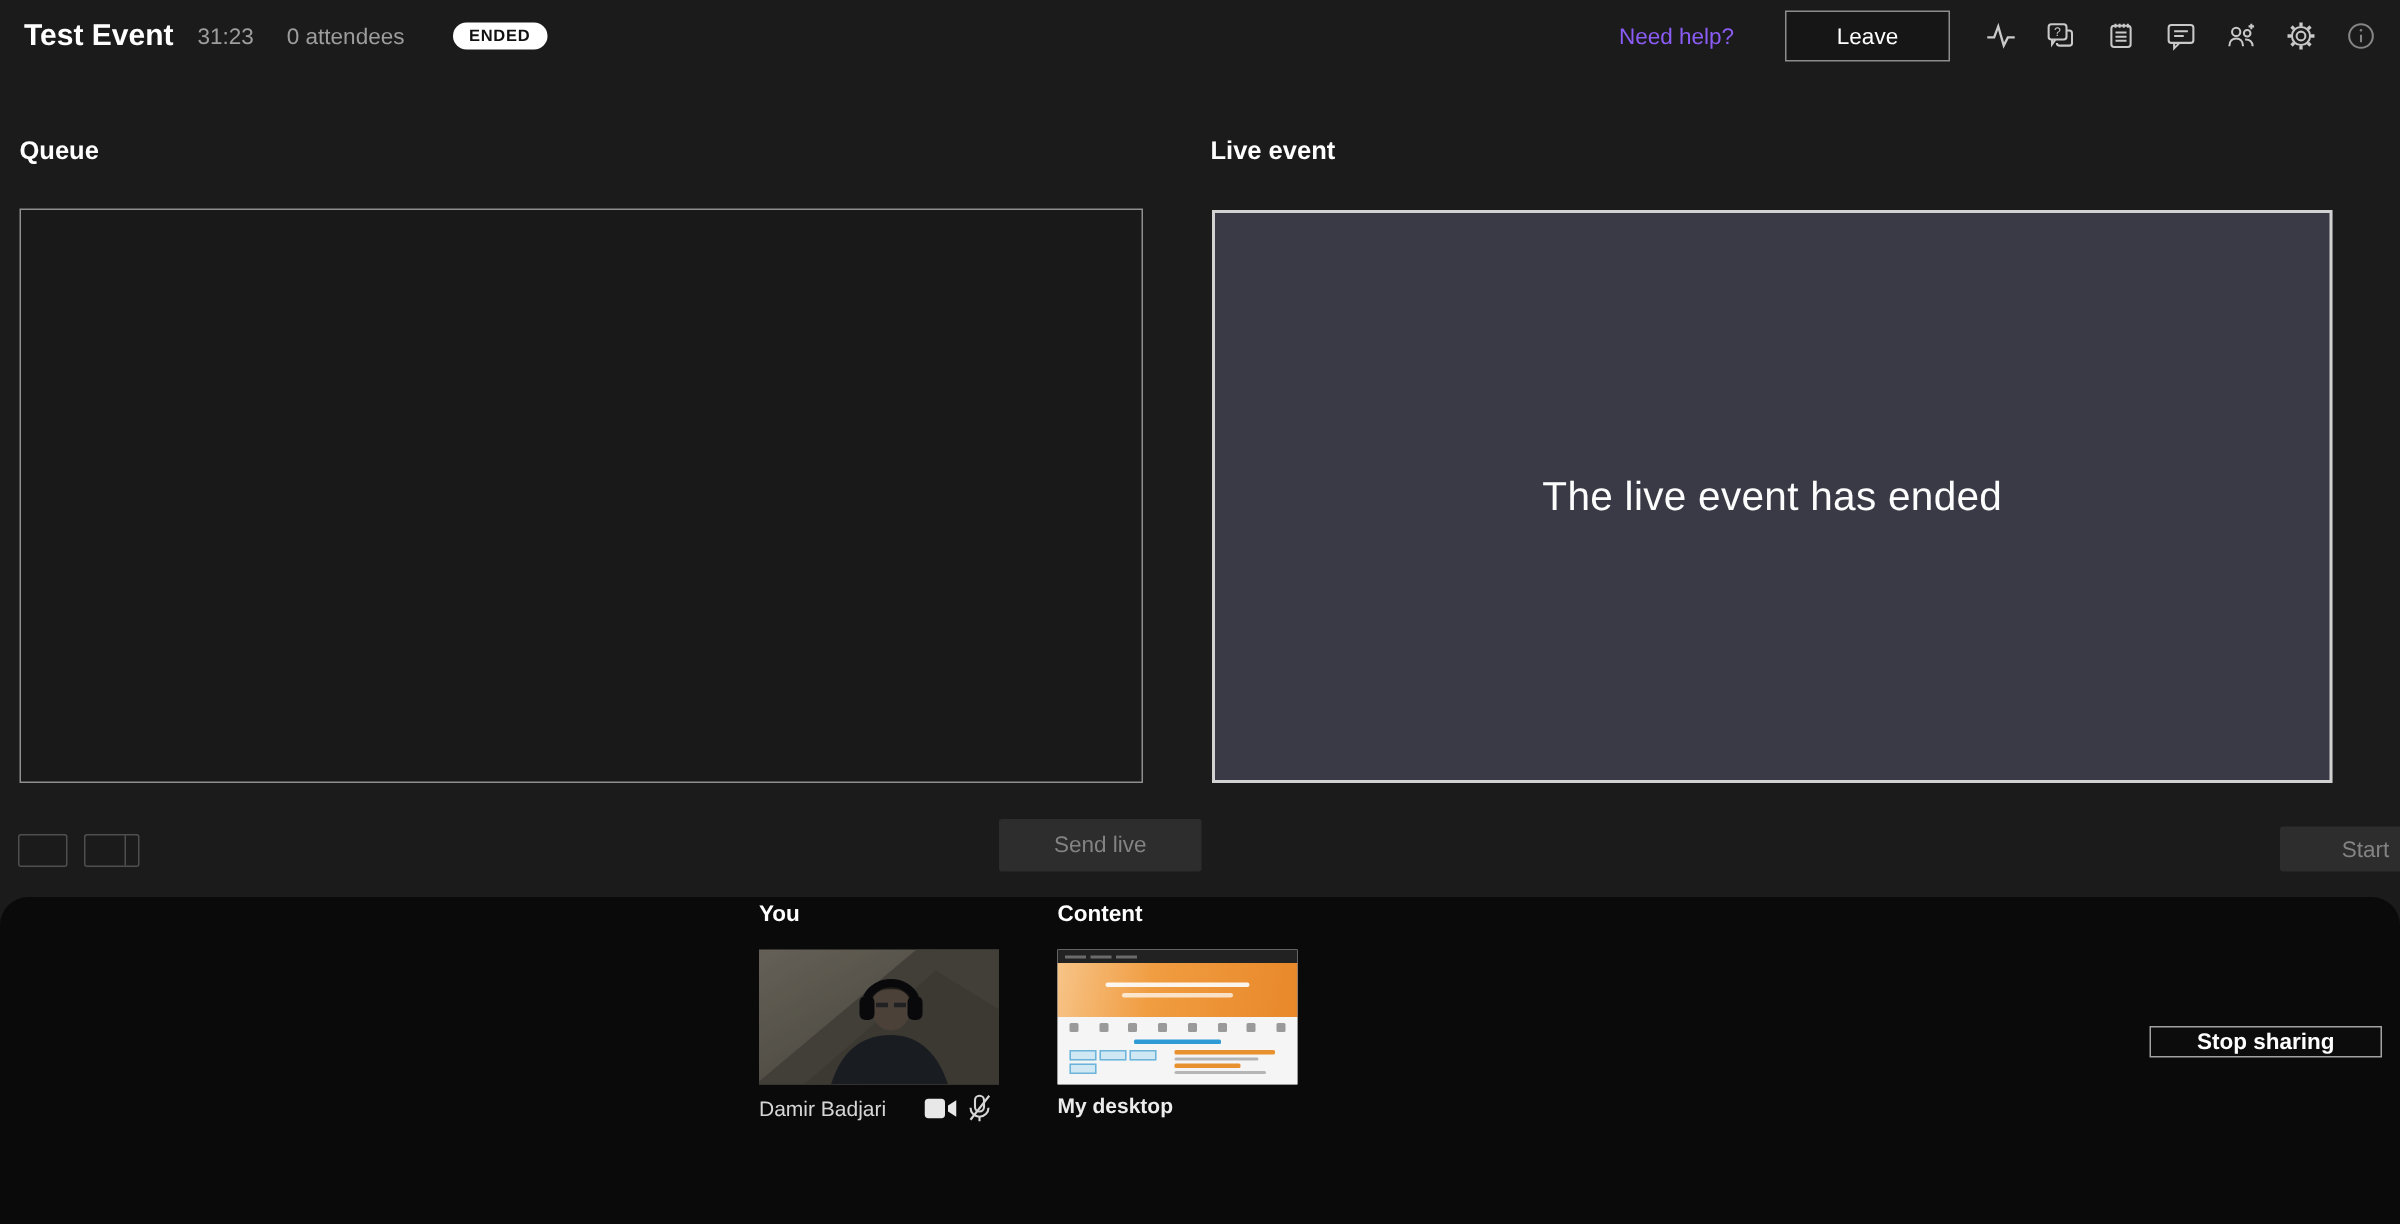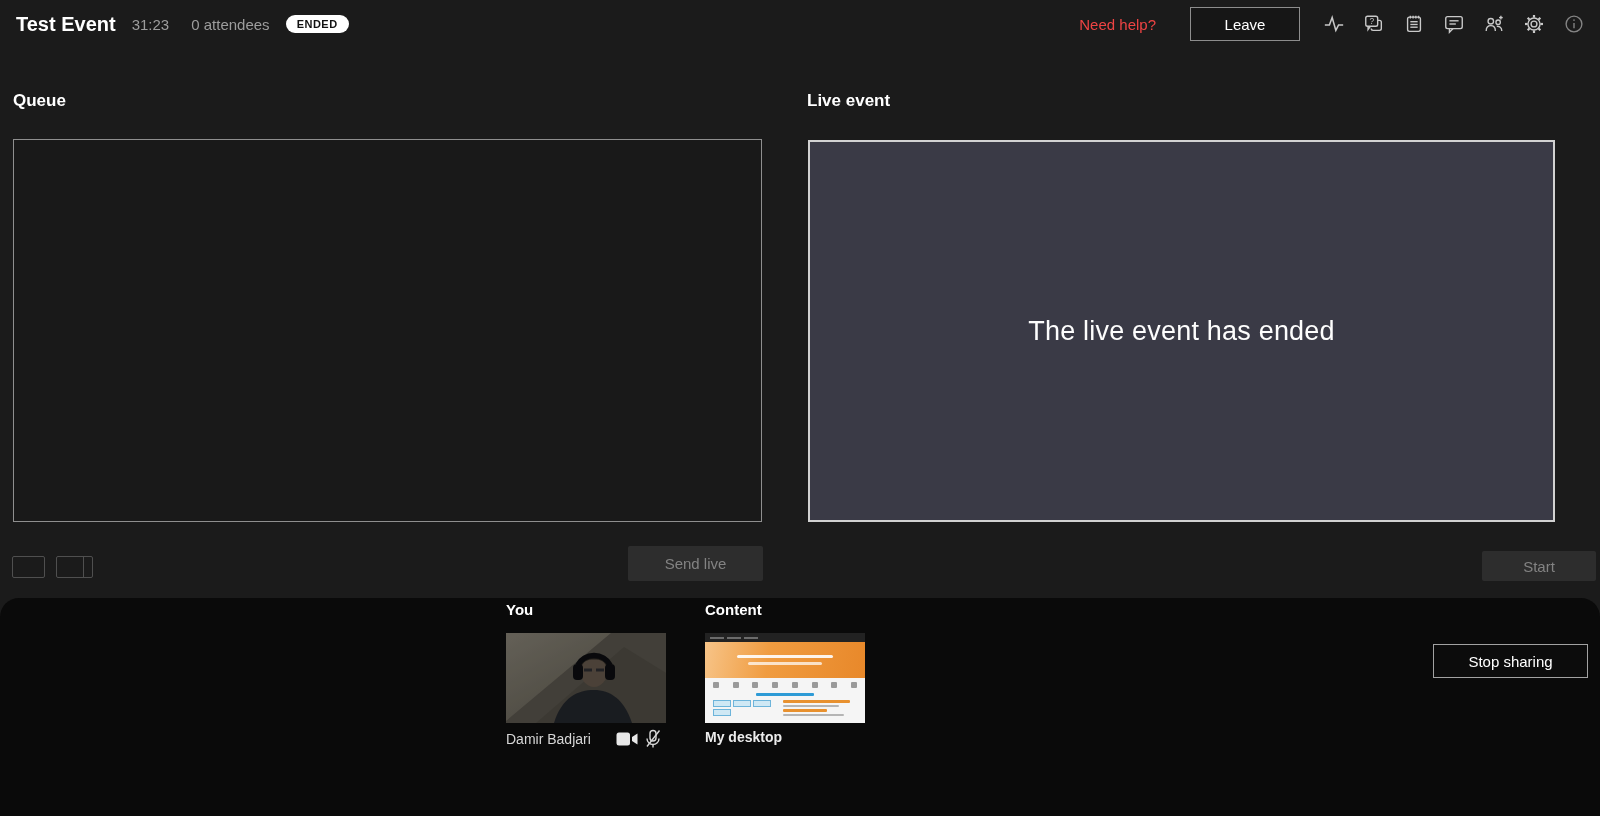--- a/index.html
+++ b/index.html
@@ -5,40 +5,40 @@
   * { margin:0; padding:0; box-sizing:border-box; }
   html,body { background:#000; }
   body { font-family:"Liberation Sans", sans-serif; }
   .stage { position:relative; width:1600px; height:816px; background:#1b1b1b; overflow:hidden; color:#fff; }
 
   
   .topbar { position:absolute; left:0; top:0; width:100%; height:48px; display:flex; align-items:center; }
   .title { margin-left:16px; font-size:20px; font-weight:600; color:#fff; }
   .timer { margin-left:16px; font-size:15px; color:#9d9d9d; }
   .attendees { margin-left:22px; font-size:15px; color:#9d9d9d; }
-  .pill { margin-left:16px; background:#fff; color:#111; font-size:11px; font-weight:700; letter-spacing:.5px; padding:3px 11px; border-radius:10px; }
+  .pill { margin-left:32px; background:#fff; color:#111; font-size:11px; font-weight:700; letter-spacing:.5px; padding:3px 11px; border-radius:10px; }
   .topbar-right { margin-left:auto; display:flex; align-items:center; }
-  .need-help { color:#ef4444; font-size:15px; cursor:pointer; }
+  .need-help { color:#8b5cf6; font-size:15px; cursor:pointer; }
   .leave-btn { margin-left:34px; width:110px; height:34px; background:#161616; border:1.6px solid #8d8d8d; color:#fff; font-size:15px; display:flex; align-items:center; justify-content:center; cursor:pointer; }
   .iconrow { display:flex; align-items:center; margin-left:14px; margin-right:6px; }
   .tbicon { width:40px; height:40px; display:flex; align-items:center; justify-content:center; cursor:pointer; color:#c9c9c9; }
   .tbicon svg { stroke:#c9c9c9; }
   .tbicon.dim svg { stroke:#858585; }
   .tbicon.dim { color:#858585; }
 
   
   .panel-label { position:absolute; font-size:17px; font-weight:600; color:#fff; }
   .queue-label { left:13px; top:91px; }
   .queue-box { position:absolute; left:13px; top:139px; width:749px; height:383px; border:1.5px solid #8f8f8f; background:#191919; }
   .layout-toggle { position:absolute; top:556px; height:22px; border:1.5px solid #4f4f4f; border-radius:2px; background:transparent; cursor:pointer; }
   .toggle-single { left:12px; width:33px; }
   .toggle-split { left:56px; width:37px; }
   .toggle-split .divider { position:absolute; top:0; right:8px; width:1.5px; height:100%; background:#4f4f4f; }
 
-  .btn-disabled { position:absolute; background:#2d2d2d; color:#838383; font-size:15px; border:none; border-radius:2px; display:flex; align-items:center; justify-content:center; cursor:default; }
+  .btn-disabled { position:absolute; background:#2d2d2d; color:#838383; font-size:15px; border:none; border-radius:2px; display:flex; align-items:center; justify-content:center; cursor:default;margin-left:38px; }
   .send-live { left:628px; top:546px; width:135px; height:35px; }
   .start-btn { left:1482px; top:551px; width:114px; height:30px; }
 
   .live-label { left:807px; top:91px; }
   .live-box { position:absolute; left:808px; top:140px; width:747px; height:382px; background:#3a3a46; border:2px solid #d2d2d2; display:flex; align-items:center; justify-content:center; }
   .live-msg { font-size:27px; font-weight:300; color:#fdfdfd; letter-spacing:.2px; }
 
   
   .bottombar { position:absolute; left:0; top:598px; width:1600px; height:258px; background:#0a0a0a;border-radius:19px; }
   .sec-label { position:absolute; top:3px; font-size:15px; font-weight:700; color:#fff; }
@@ -68,21 +68,21 @@
   .ct-left i { width:18px; height:7px; background:#cfe8f4; border:1px solid #6db4da; }
   .ct-right { flex:1; display:flex; flex-direction:column; gap:2px; }
   .ct-right i { height:2.5px; border-radius:1px; }
   .ct-right i:nth-child(1){ background:#e8912f; width:90%; }
   .ct-right i:nth-child(2){ background:#b5b5b5; width:75%; }
   .ct-right i:nth-child(3){ background:#e8912f; width:60%; }
   .ct-right i:nth-child(4){ background:#b5b5b5; width:82%; }
 
   
   .overlay-btn { position:absolute; left:1433px; width:155px; background:rgba(13,13,13,.82); border:1.6px solid #a2a2a2; color:#fff; font-size:15px; display:flex; align-items:center; justify-content:center; cursor:pointer; z-index:5; }
-  .stop-sharing { top:644px; height:34px; }
+  .stop-sharing { top:684px; height:21px;font-weight:bold; }
   .mute-all { top:703px; height:34px; }
 
   svg { display:block; }
 </style>
 </head>
 <body>
 
 <div class="stage">
 
   <div class="topbar">

